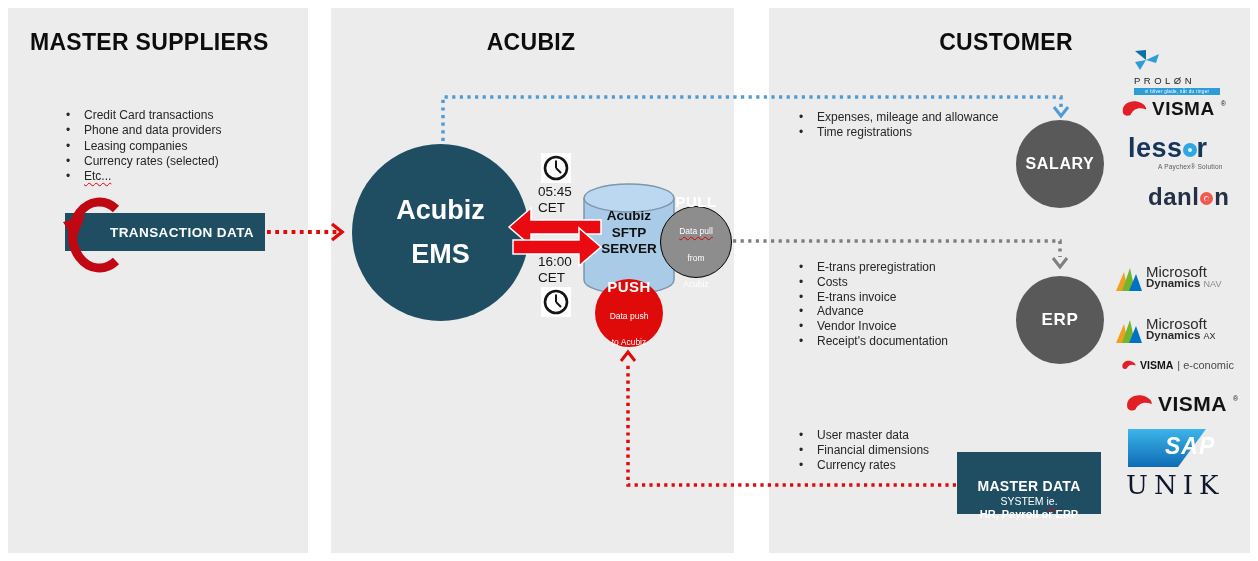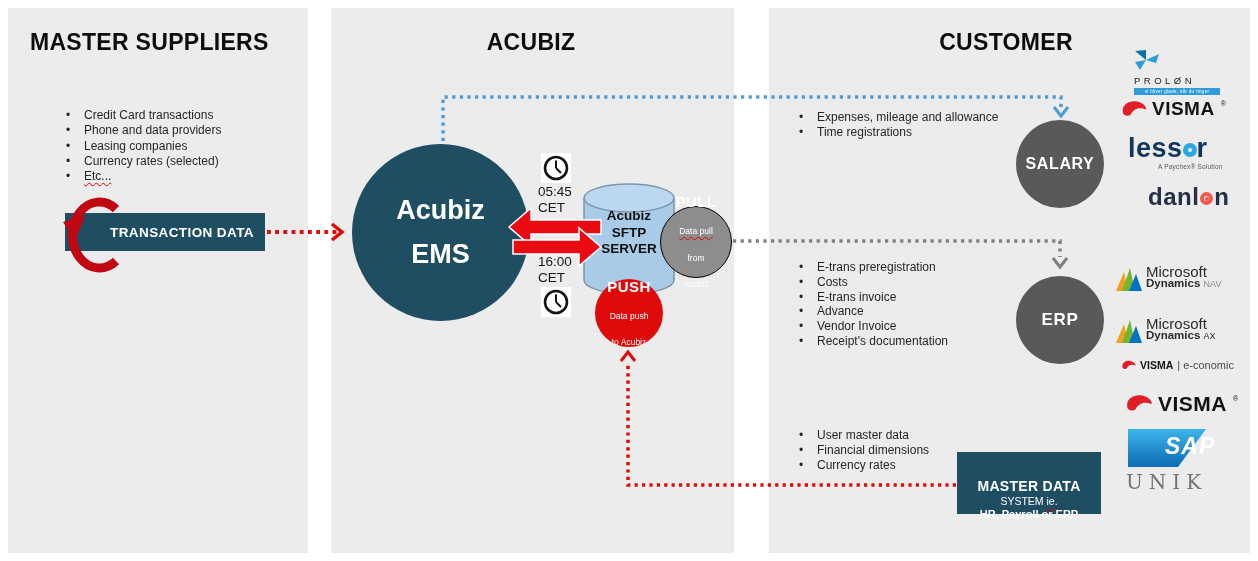--- a/index.html
+++ b/index.html
@@ -93,21 +93,21 @@
   .msdyn .t2 { font-size:11.5px; color:#2b2b2b; line-height:12px; font-weight:bold; }
   .msdyn .suf { font-weight:normal; color:#8a8a8a; font-size:9px; }
   #logo-msnav { left:1115px; top:266px; }
   #logo-msax  { left:1115px; top:318px; }
   #logo-economic { left:1122px; top:359px; display:flex; align-items:center; gap:4px; }
   #logo-economic .vw { font-weight:800; font-size:10.5px; color:#131313; }
   #logo-economic .ec { font-size:11px; color:#4a4a4a; }
   #logo-visma2 { left:1126px; top:392px; }
   #logo-sap { left:1128px; top:429px; }
   #sap-text { position:absolute; left:1133px; top:433px; z-index:3; color:#fff; font-weight:bold; font-style:italic; font-size:23px; letter-spacing:1px;margin-left:32px; }
-  #logo-unik { left:1126px; top:470px; font-family:"DejaVu Serif", serif; font-size:20px; color:#737373; letter-spacing:6px; }
+  #logo-unik { left:1126px; top:470px; font-family:"DejaVu Serif", serif; font-size:26px; color:#0f172a; letter-spacing:6px; }
 </style>
 </head>
 <body>
 
 <div id="canvas">
 
   <div class="panel" id="panel-suppliers"></div>
   <div class="panel" id="panel-acubiz"></div>
   <div class="panel" id="panel-customer"></div>
 

